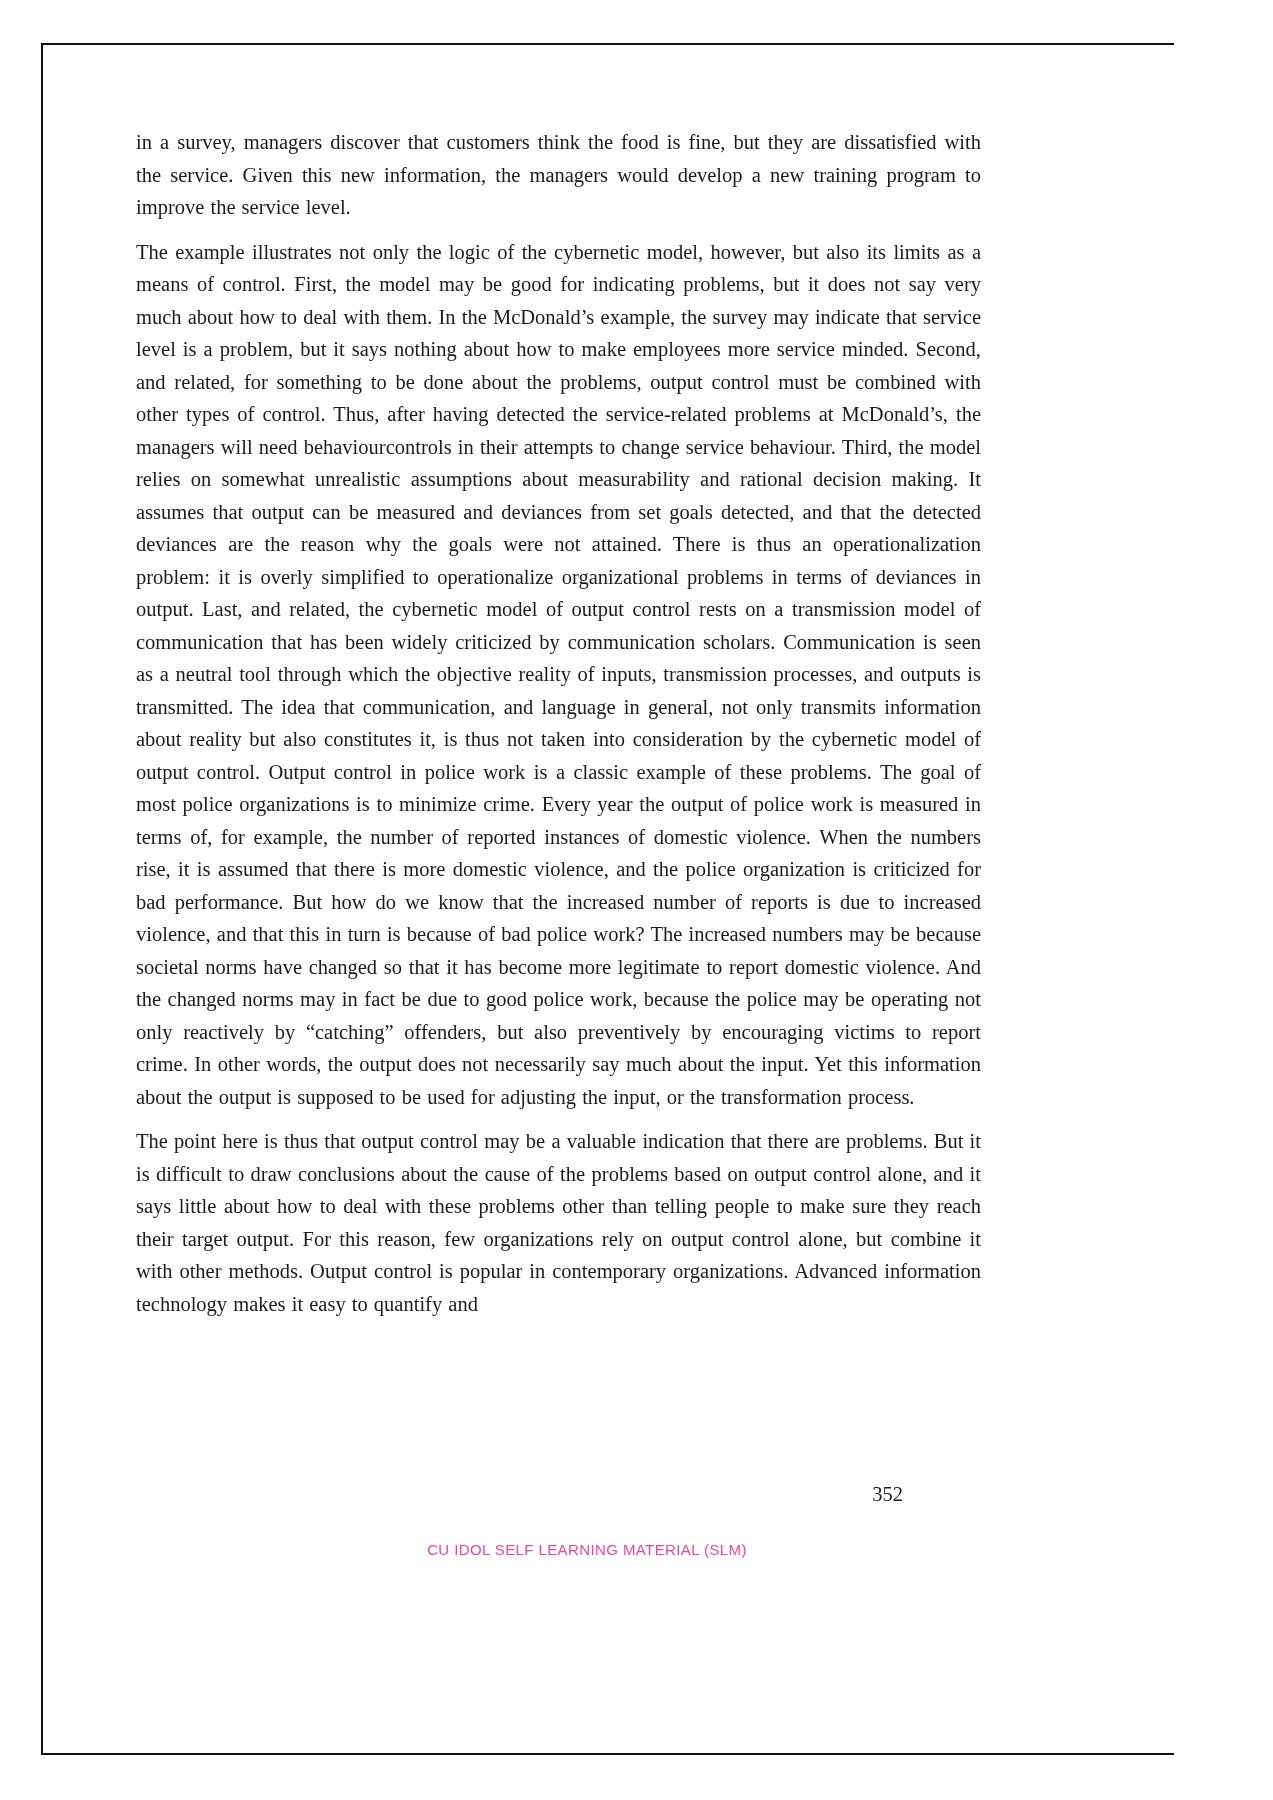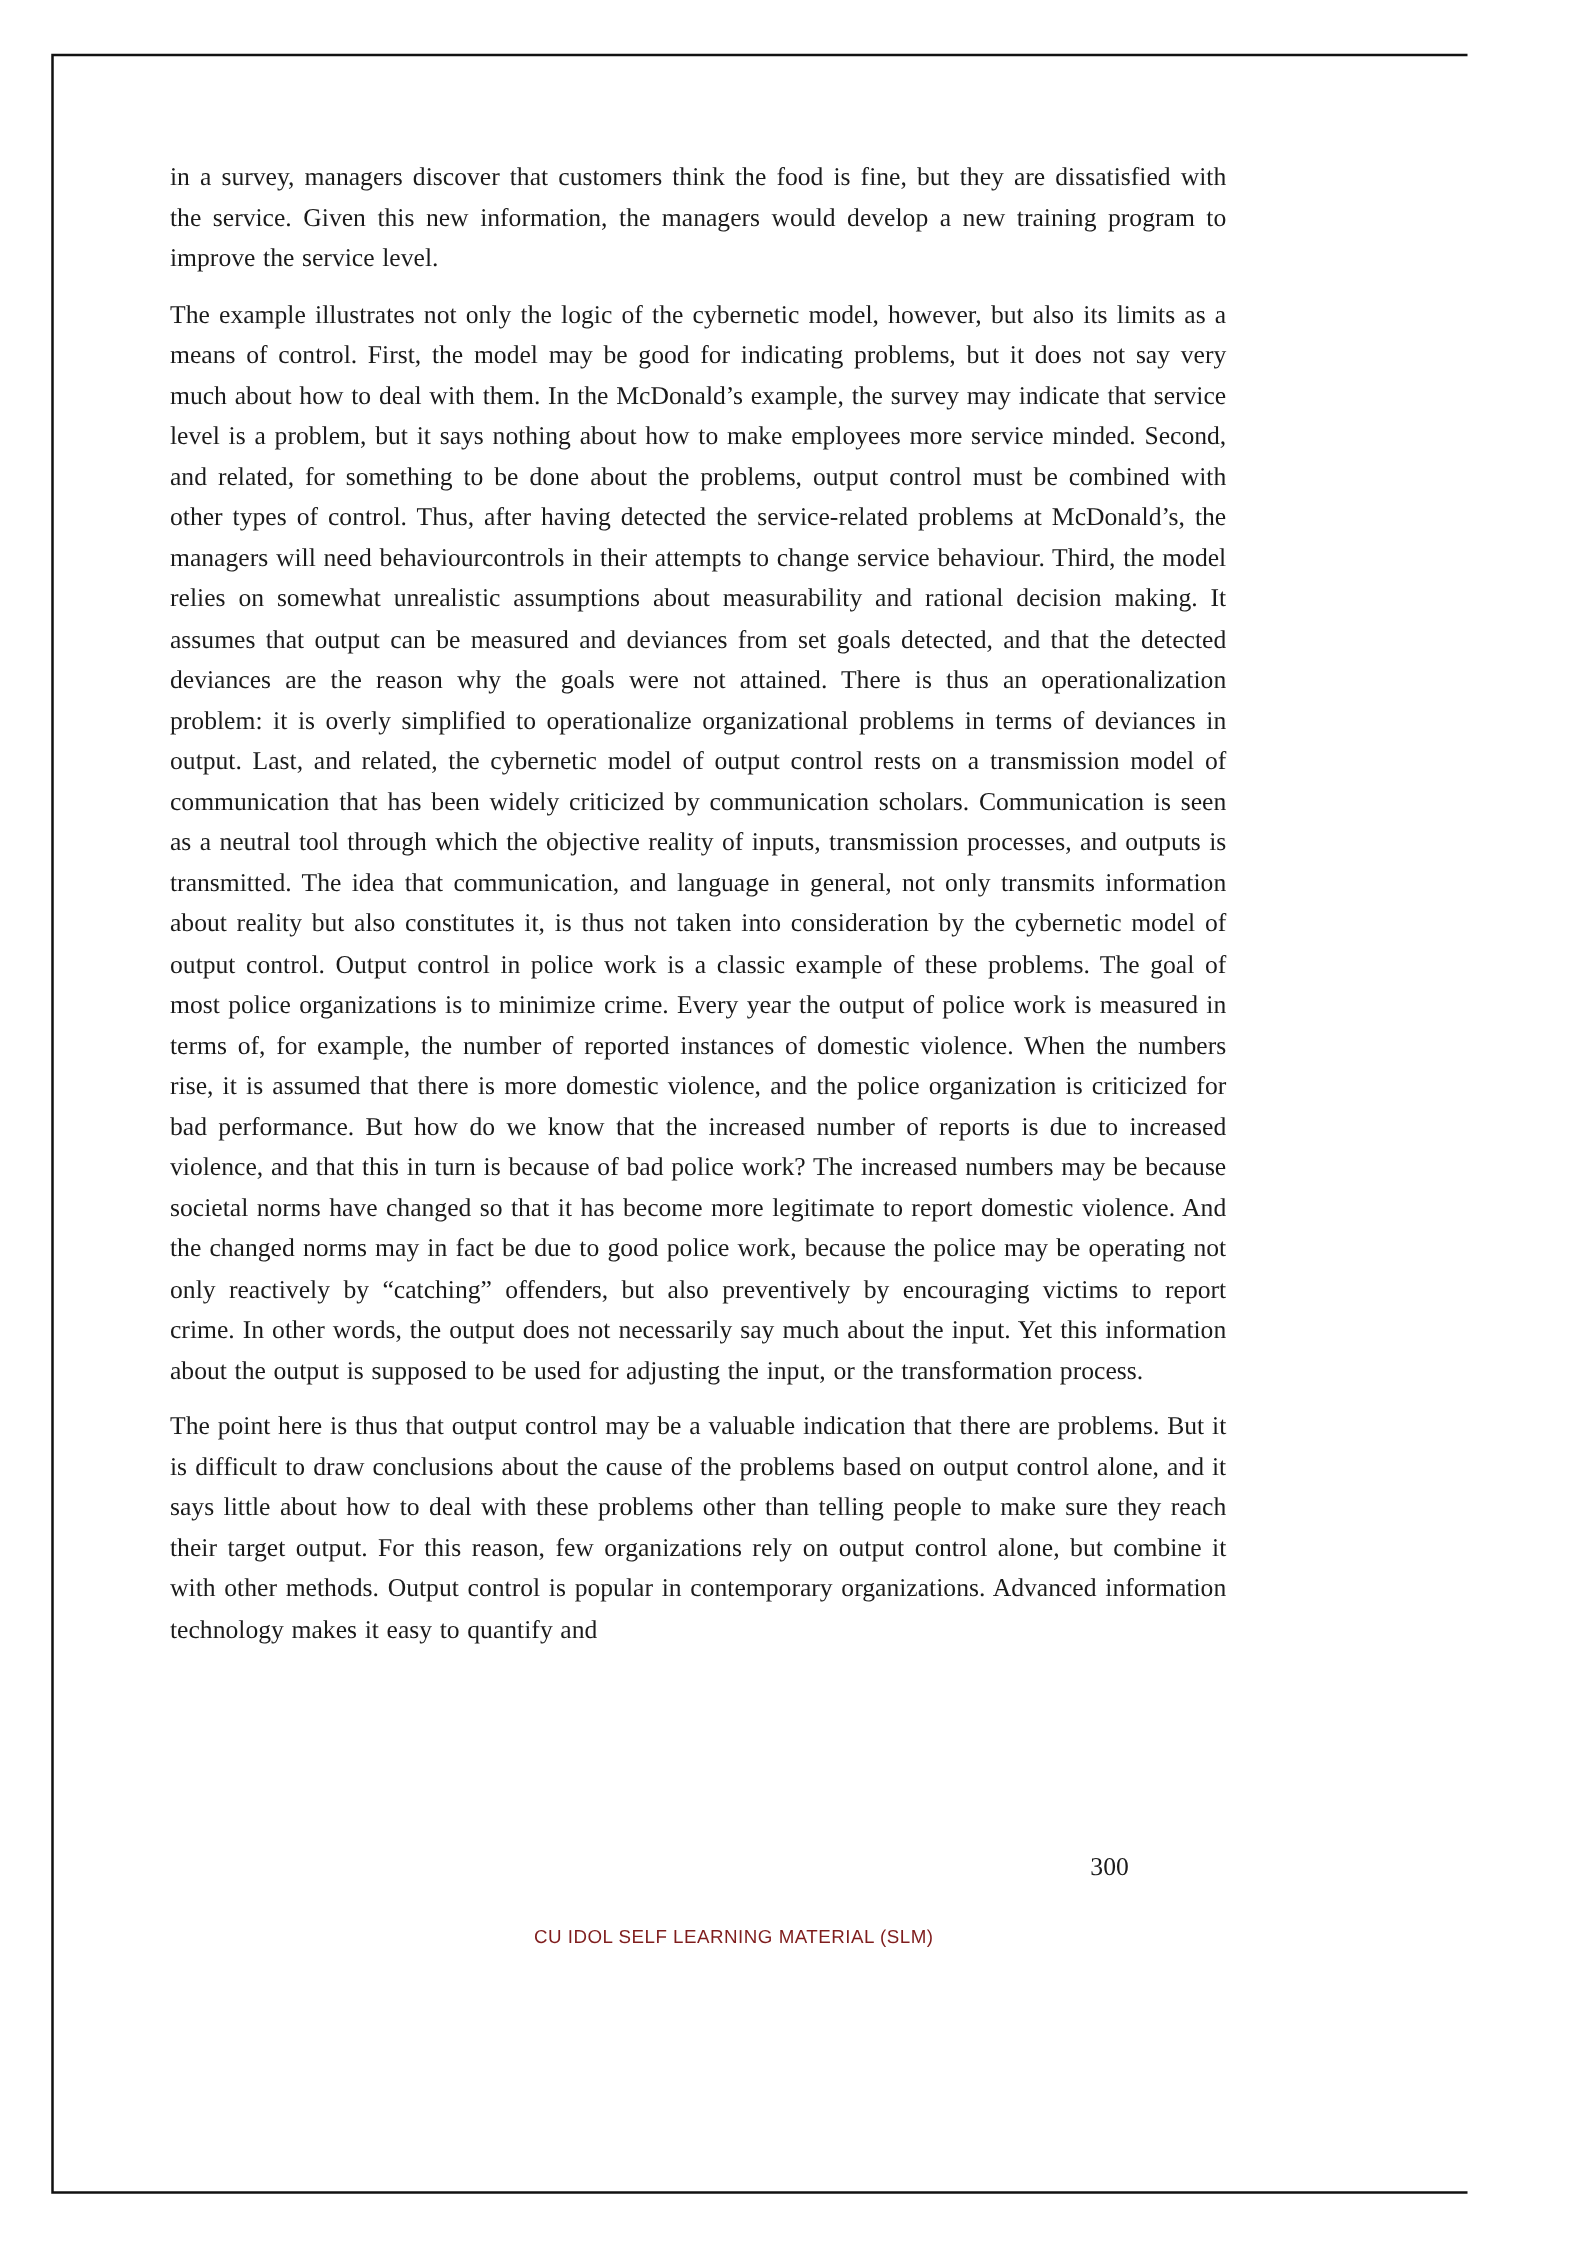--- a/index.html
+++ b/index.html
@@ -47,31 +47,31 @@
   }
   .footer {
     position: absolute;
     left: 0;
     right: 0;
     top: 1541px;
     text-align: center;
     font-family: "Liberation Sans", sans-serif;
     font-size: 15px;
     letter-spacing: 0.4px;
-    color: #7f1d1d;
+    color: #ec4899;
   }
 </style>
 </head>
 <body>
 
 <div class="page">
   <div class="frame"></div>
 
   <div class="content">
     <p>in a survey, managers discover that customers think the food is fine, but they are dissatisfied with the service. Given this new information, the managers would develop a new training program to improve the service level.</p>
     <p>The example illustrates not only the logic of the cybernetic model, however, but also its limits as a means of control. First, the model may be good for indicating problems, but it does not say very much about how to deal with them. In the McDonald’s example, the survey may indicate that service level is a problem, but it says nothing about how to make employees more service minded. Second, and related, for something to be done about the problems, output control must be combined with other types of control. Thus, after having detected the service-related problems at McDonald’s, the managers will need behaviourcontrols in their attempts to change service behaviour. Third, the model relies on somewhat unrealistic assumptions about measurability and rational decision making. It assumes that output can be measured and deviances from set goals detected, and that the detected deviances are the reason why the goals were not attained. There is thus an operationalization problem: it is overly simplified to operationalize organizational problems in terms of deviances in output. Last, and related, the cybernetic model of output control rests on a transmission model of communication that has been widely criticized by communication scholars. Communication is seen as a neutral tool through which the objective reality of inputs, transmission processes, and outputs is transmitted. The idea that communication, and language in general, not only transmits information about reality but also constitutes it, is thus not taken into consideration by the cybernetic model of output control. Output control in police work is a classic example of these problems. The goal of most police organizations is to minimize crime. Every year the output of police work is measured in terms of, for example, the number of reported instances of domestic violence. When the numbers rise, it is assumed that there is more domestic violence, and the police organization is criticized for bad performance. But how do we know that the increased number of reports is due to increased violence, and that this in turn is because of bad police work? The increased numbers may be because societal norms have changed so that it has become more legitimate to report domestic violence. And the changed norms may in fact be due to good police work, because the police may be operating not only reactively by “catching” offenders, but also preventively by encouraging victims to report crime. In other words, the output does not necessarily say much about the input. Yet this information about the output is supposed to be used for adjusting the input, or the transformation process.</p>
     <p>The point here is thus that output control may be a valuable indication that there are problems. But it is difficult to draw conclusions about the cause of the problems based on output control alone, and it says little about how to deal with these problems other than telling people to make sure they reach their target output. For this reason, few organizations rely on output control alone, but combine it with other methods. Output control is popular in contemporary organizations. Advanced information technology makes it easy to quantify and</p>
   </div>
 
-  <div class="page-number">300</div>
+  <div class="page-number">352</div>
 
   <div class="footer">CU IDOL SELF LEARNING MATERIAL (SLM)</div>
 </div>
 
 </body></html>

